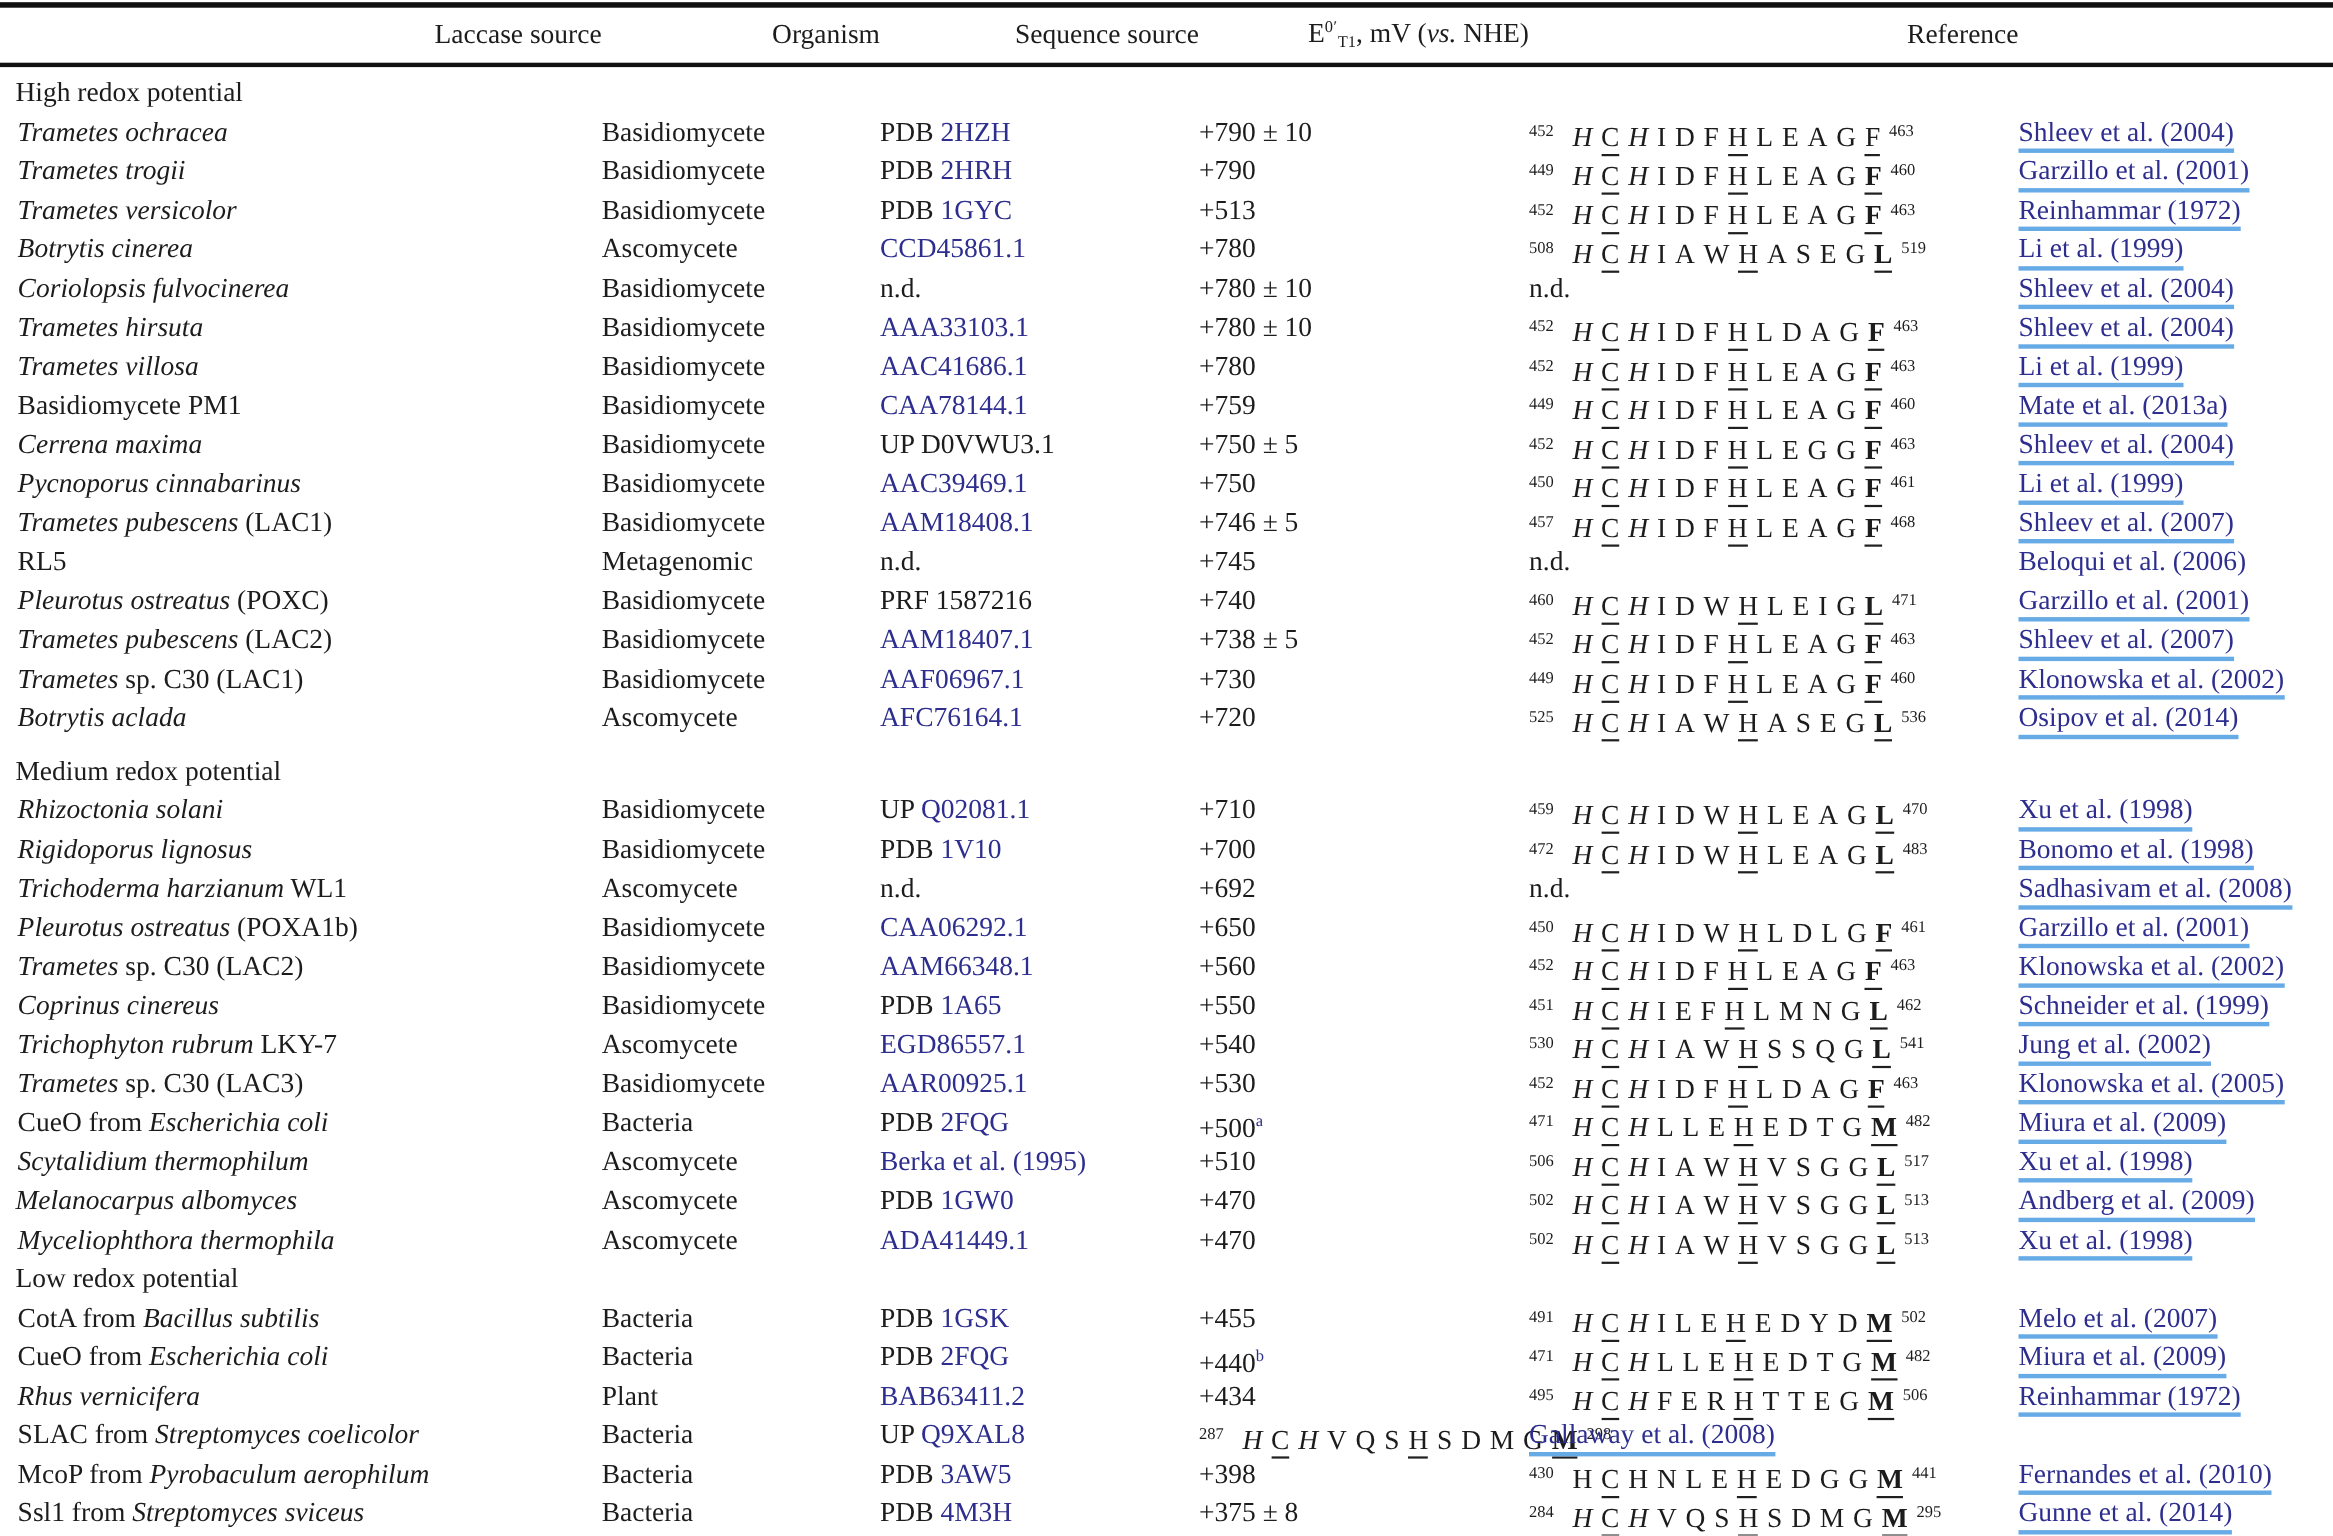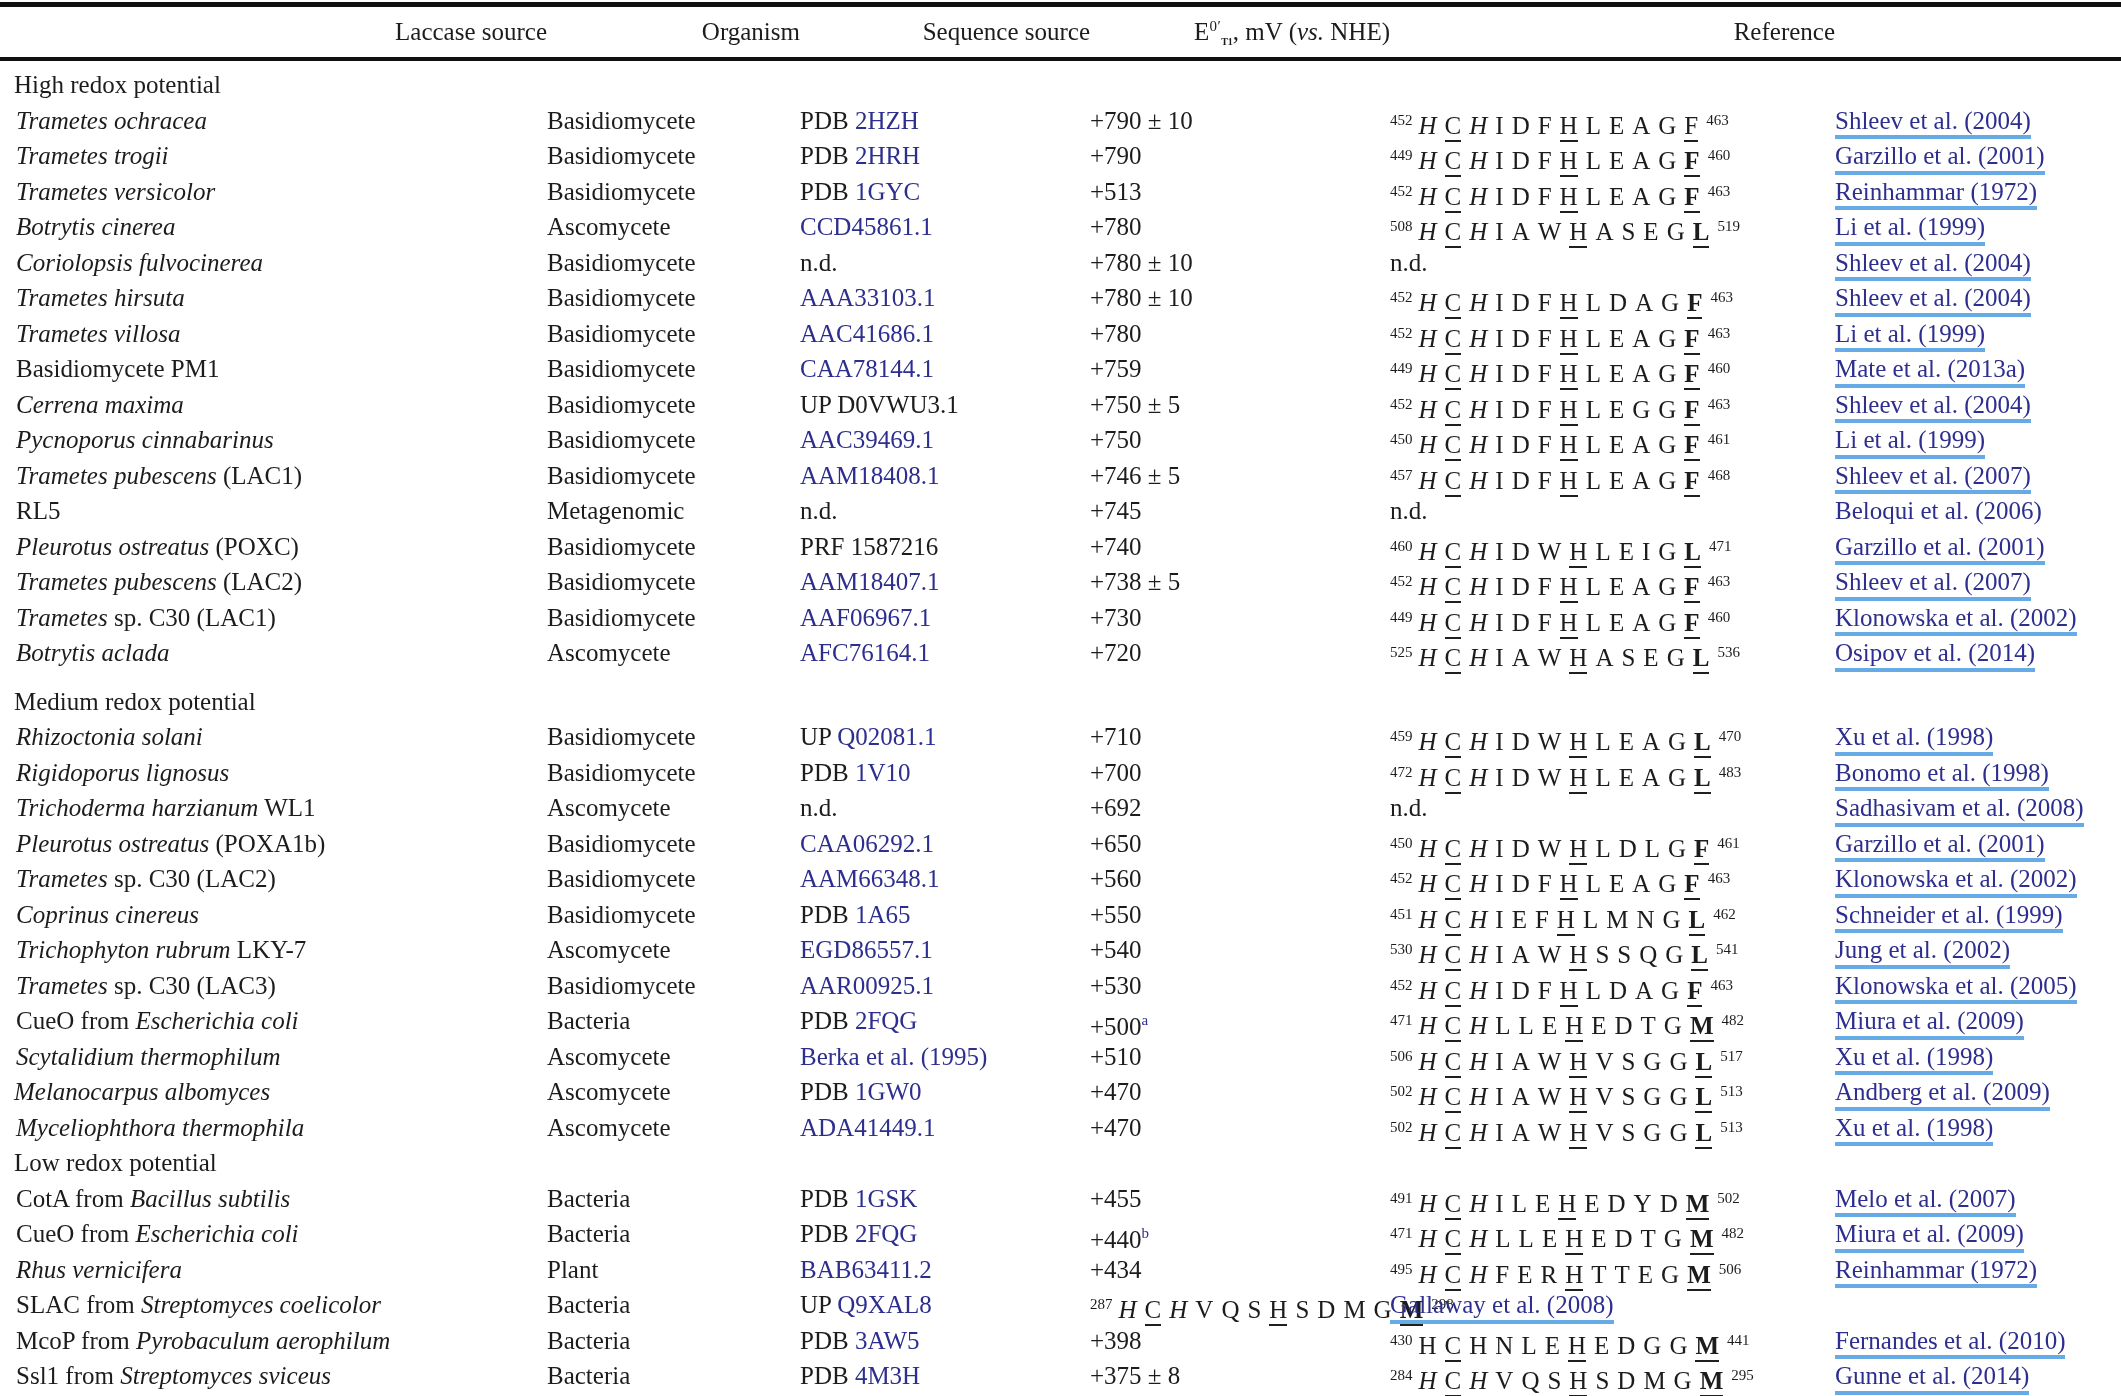--- a/index.html
+++ b/index.html
@@ -16,32 +16,32 @@
   #rule-mid { height:4px; }
   .grid6 {
     display:grid;
     grid-template-columns:547px 253px 290px 300px 445px auto;
     white-space:nowrap;
   }
   #header { height:50px; align-items:center; }
   #header .hc { overflow:visible;text-align:right; }
   #header .hc1 { padding-left:14px; }
   sup.hsup { font-size:15px; vertical-align:9px; letter-spacing:0.5px; }
-  sub.hsub { font-size:10px; vertical-align:-5px;font-weight:bold; }
+  sub.hsub { font-size:15px; vertical-align:-5px; }
   .vsit { font-style:italic; }
   #tbody { padding-top:6px; }
   .section:nth-of-type(2) { margin-top:13px; }
   .trow { height:35.5px; line-height:35.5px; }
   .c1 { padding-left:14px; overflow:hidden; }
   .c1.ind { padding-left:16px; }
   .it { font-style:italic; }
   .link { color:var(--link,#2d2e8e); }
   .eno { font-size:15px; vertical-align:10px; color:var(--link,#2d2e8e); }
   .alnsup { font-size:15px; vertical-align:9px; }
-  .alnsup.pre { margin-right:6px;text-align:right; }
+  .alnsup.pre { margin-right:17px;text-align:right; }
   .al { display:inline-block; line-height:1.12; margin-right:8px; }
   .al.itl { font-style:italic; }
   .al.u  { border-bottom:2.5px solid #1f1f1f; }
   .al.b  { font-weight:700; }
   .ref { color:var(--link,#2d2e8e); }
   .ref-u { display:inline-block; line-height:1.1; padding-bottom:1px;
            border-bottom:4px solid var(--refline,#66aae6); }
 </style>
 </head>
 <body>

